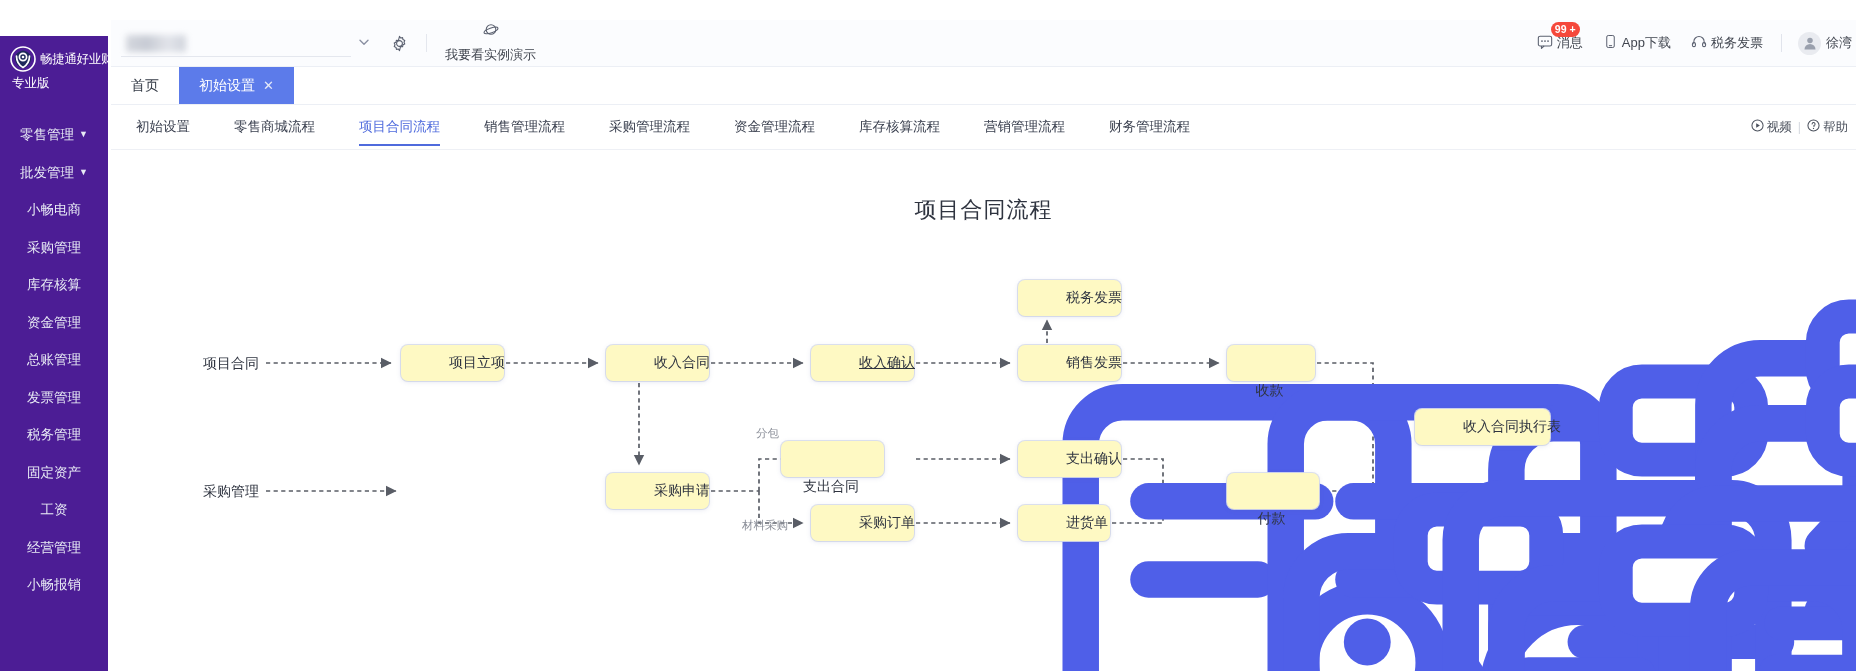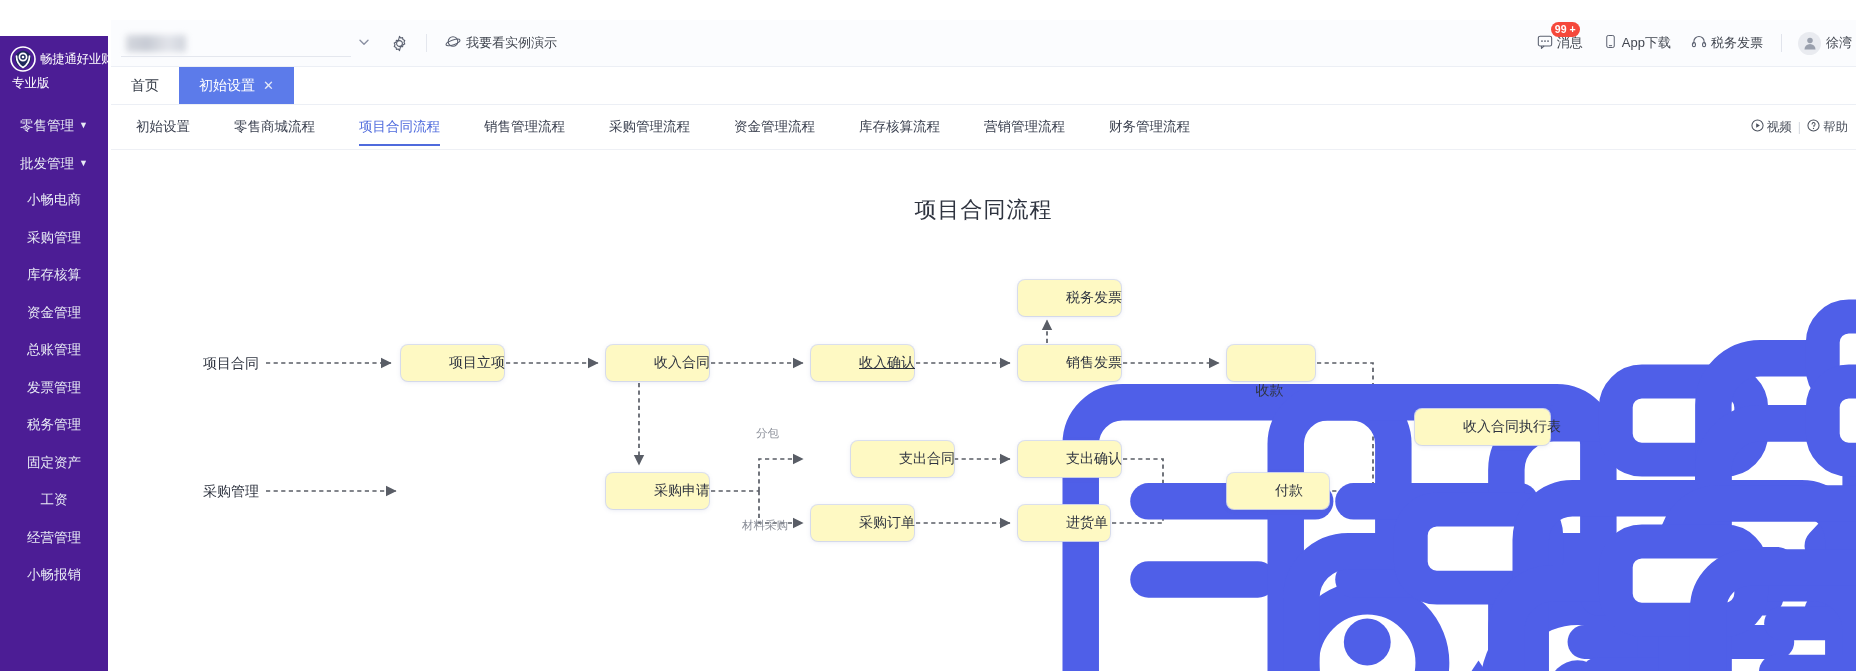--- a/index.html
+++ b/index.html
@@ -18,21 +18,21 @@
   .brand { padding: 10px 0 0 0; text-align: left; }
   .brand-row { display: flex; align-items: center; padding-left: 10px; }
   .brand-logo { width: 26px; height: 26px; flex: 0 0 26px; }
   .brand-name {
     font-size: 12.5px; color: #ffffff; margin-left: 4px;
     white-space: nowrap; letter-spacing: -0.3px; font-weight: 500;
   }
   .brand-sub { font-size: 12.5px; color: #ffffff; padding-left: 12px; margin-top: 3px; font-weight: 500;}
   .nav { margin-top: 22px; }
   .nav-item {
-    height: 37.5px; line-height: 22px; text-align: center;
+    height: 37.5px; line-height: 41px; text-align: center;
     font-size: 13.5px; color: #e8ebf5; cursor: pointer;
     position: relative; white-space: nowrap;
   }
   .nav-item .caret {
     display: inline-block; margin-left: 5px; font-size: 9px;
     color: #e8ebf5; vertical-align: 2px;
   }
 
   
   .header {
@@ -47,21 +47,21 @@
     filter: blur(3px); border-radius: 2px;
   }
   .hdr-search .underline {
     position: absolute; left: 0; bottom: 0; width: 230px; height: 1px; background: #e4e7ee;
   }
   .hdr-chev { color: #8a90a2; font-size: 13px; margin-left: 6px; cursor: pointer; }
   .hdr-gear { margin-left: 20px; cursor: pointer; display: flex; align-items: center; }
   .hdr-divider { width: 1px; height: 18px; background: #e4e7ee; margin-left: 18px; }
   .hdr-demo {
     display: flex; align-items: center; gap: 5px; margin-left: 18px;
-    font-size: 13px; color: #40454f; cursor: pointer; white-space: nowrap;
+    font-size: 13px; color: #40454f; cursor: pointer; white-space: nowrap; flex-direction: column;
   }
   .hdr-right {
     margin-left: auto; display: flex; align-items: center; gap: 0px;
     padding-right: 4px;
   }
   .hdr-btn {
     display: flex; align-items: center; gap: 4px; font-size: 13px;
     color: #40454f; cursor: pointer; margin-left: 20px; position: relative;
     white-space: nowrap;
   }
@@ -429,21 +429,21 @@
             <span class="nicon">
               <svg viewBox="0 0 20 20" width="19" height="19">
                 <rect x="3.2" y="3" width="13.6" height="14.6" rx="1.8" fill="none" stroke="#4f5fe8" stroke-width="1.4"></rect>
                 <rect x="7.4" y="1.4" width="5.2" height="3" rx="1" fill="#fff" stroke="#4f5fe8" stroke-width="1.3"></rect>
                 <path d="M10 7.2 L12.8 11.4 L7.2 11.4 Z" fill="#4f5fe8"></path>
                 <line x1="6.4" y1="14.2" x2="13.6" y2="14.2" stroke="#4f5fe8" stroke-width="1.3" stroke-linecap="round"></line>
               </svg>
             </span>
             <span>采购申请</span>
           </div>
-          <div class="node" style="left: 740px; top: 291px; width: 103px;">
+          <div class="node" style="left: 670px; top: 291px; width: 103px; flex-direction: column;">
             <span class="nicon">
               <svg viewBox="0 0 20 20" width="19" height="19">
                 <rect x="2.6" y="2.2" width="12" height="15.4" rx="1.6" fill="none" stroke="#4f5fe8" stroke-width="1.4"></rect>
                 <line x1="5.2" y1="6" x2="11.6" y2="6" stroke="#4f5fe8" stroke-width="1.4" stroke-linecap="round"></line>
                 <line x1="5.2" y1="9" x2="9.4" y2="9" stroke="#4f5fe8" stroke-width="1.4" stroke-linecap="round"></line>
                 <circle cx="13.8" cy="13.2" r="3.1" fill="#fff" stroke="#4f5fe8" stroke-width="1.3"></circle>
                 <circle cx="13.8" cy="13.2" r="1.1" fill="#4f5fe8"></circle>
               </svg>
             </span>
             <span>支出合同</span>
@@ -480,21 +480,21 @@
               <svg viewBox="0 0 20 20" width="19" height="19">
                 <rect x="3" y="2.4" width="13" height="15" rx="1.6" fill="none" stroke="#4f5fe8" stroke-width="1.4"></rect>
                 <line x1="5.6" y1="6.4" x2="13.2" y2="6.4" stroke="#4f5fe8" stroke-width="1.3" stroke-linecap="round"></line>
                 <line x1="5.6" y1="9.6" x2="11" y2="9.6" stroke="#4f5fe8" stroke-width="1.3" stroke-linecap="round"></line>
                 <line x1="5" y1="14.4" x2="11.4" y2="14.4" stroke="#4f5fe8" stroke-width="1.4" stroke-linecap="round"></line>
                 <path d="M7 12.4 L4.8 14.4 L7 16.4" fill="none" stroke="#4f5fe8" stroke-width="1.4" stroke-linecap="round" stroke-linejoin="round"></path>
               </svg>
             </span>
             <span>进货单</span>
           </div>
-          <div class="node" style="left: 1116px; top: 323px; width: 102px;">
+          <div class="node" style="left: 1116px; top: 323px; width: 92px; flex-direction: column;">
             <span class="nicon">
               <svg viewBox="0 0 20 20" width="19" height="19">
                 <rect x="3" y="4.4" width="14" height="3.2" rx="1" fill="none" stroke="#4f5fe8" stroke-width="1.4"></rect>
                 <path d="M4.2 7.8 h11.6 v7.6 a1.8 1.8 0 0 1 -1.8 1.8 h-8 a1.8 1.8 0 0 1 -1.8 -1.8 z" fill="none" stroke="#4f5fe8" stroke-width="1.4"></path>
                 <path d="M6.8 4.2 a3.2 2.2 0 0 1 6.4 0" fill="none" stroke="#4f5fe8" stroke-width="1.4"></path>
                 <text x="10" y="14.6" font-size="7" fill="#4f5fe8" text-anchor="middle" font-family="DejaVu Sans">¥</text>
               </svg>
             </span>
             <span>付款</span>
           </div>

